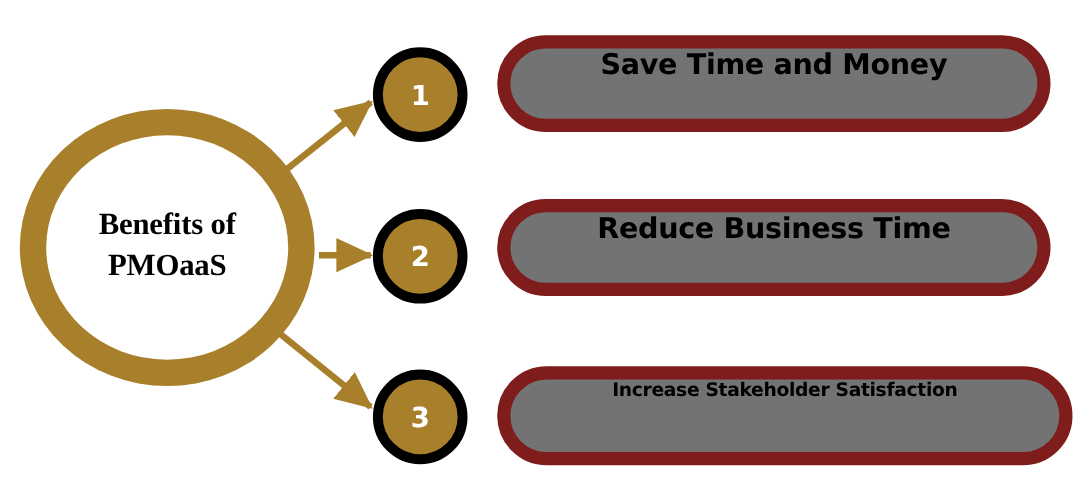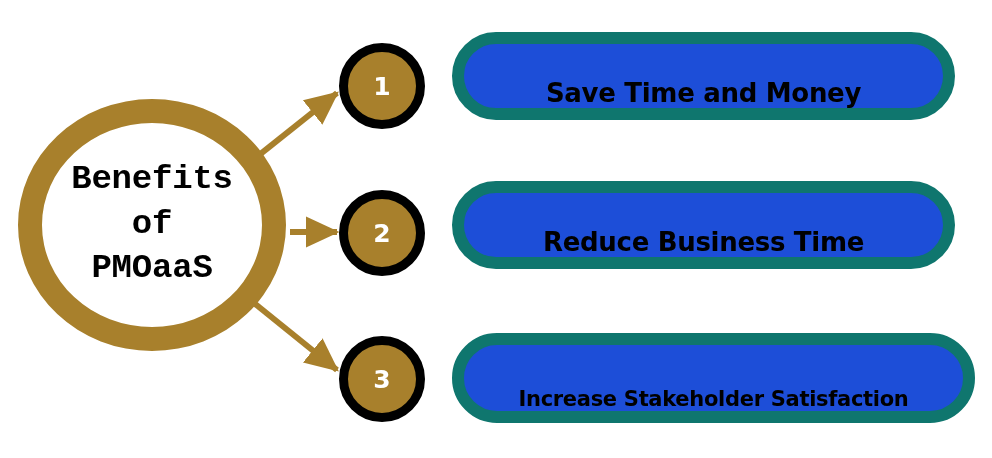--- a/index.html
+++ b/index.html
@@ -37,23 +37,23 @@
     height: 252px;
     box-sizing: border-box;
     border: 24px solid #A8802C;
     border-radius: 50%;
     background: #ffffff;
     display: flex;
     align-items: center;
     justify-content: center;
   }
   #hub-label {
-    font-family: Liberation Mono, monospace;
+    font-family: Liberation Serif, serif;
     font-weight: bold;
-    font-size: 34px;
+    font-size: 28px;
     line-height: 1.32;
     color: #000000;
     text-align: center;
     letter-spacing: -0.2px;
     white-space: pre-line;
     padding-bottom: 2px;
   }
 
   
   .badge {
@@ -76,40 +76,40 @@
     line-height: 1;
   }
   #badge-1 { left: 339px; top: 43px; }
   #badge-2 { left: 339px; top: 190px; }
   #badge-3 { left: 339px; top: 336px; }
 
   
   .benefit-box {
     position: absolute;
     box-sizing: border-box;
-    border: 12px solid #0f766e;
+    border: 12px solid #7f1d1d;
     border-radius: 46px;
-    background: #1d4ed8;
+    background: #737373;
     display: flex;
-    align-items: flex-end;
+    align-items: flex-start;
     justify-content: center;
   }
   .benefit-label {
     font-family: "DejaVu Sans", sans-serif;
     font-weight: bold;
     font-size: 26px;
     color: #000000;
     text-align: center;
     letter-spacing: -0.3px;
     white-space: nowrap;
   }
   #benefit-box-1 { left: 452px; top: 32px;  width: 503px; height: 88px; }
   #benefit-box-2 { left: 452px; top: 181px; width: 503px; height: 88px; }
   #benefit-box-3 { left: 452px; top: 333px; width: 523px; height: 90px; }
-  #benefit-box-3 .benefit-label { font-size: 21px; }
+  #benefit-box-3 .benefit-label { font-size: 17px; }
 </style>
 </head>
 <body>
 
 <div id="diagram-root">
 
   <svg id="connectors" viewBox="0 0 992 458" width="992" height="458" aria-hidden="true">
     <defs>
       <marker id="arrowhead-gold" markerWidth="6" markerHeight="6" refX="5.2" refY="3" orient="auto" markerUnits="strokeWidth">
         <path d="M0,0.4 L5.6,3 L0,5.6 Z" fill="#A8802C"></path>

